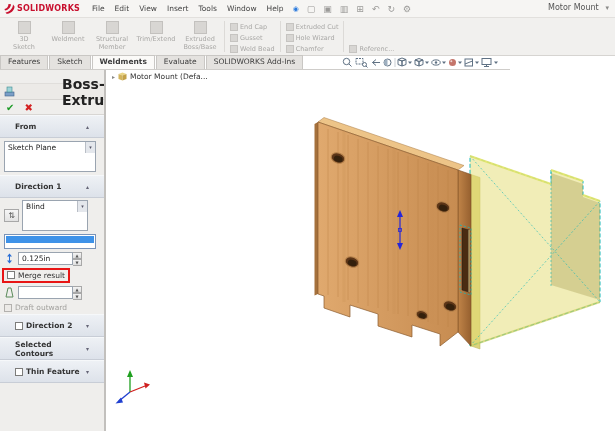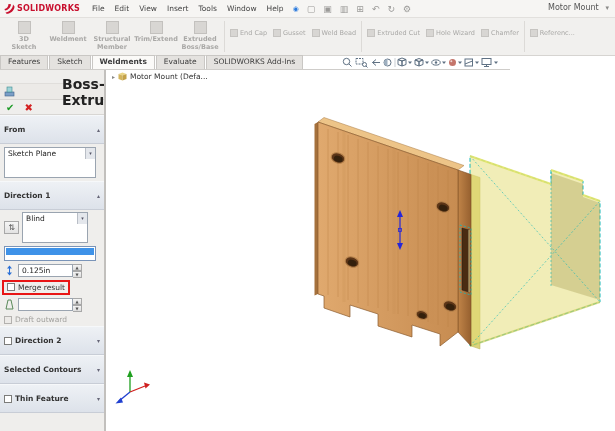--- a/index.html
+++ b/index.html
@@ -14,25 +14,25 @@
   .logo-text { color:#c8102e; font-weight:bold; font-size:8px; letter-spacing:.2px; }
   .menu { font-size:7.5px; color:#444; padding:0 4px; cursor:default; }
   .pin { color:#2a7ade; font-size:7px; margin:0 3px; }
   .tb-ico { color:#9b9a98; font-size:9px; padding:0 3px; }
   .doc-title { position:absolute; left:548px; top:3px; font-size:8px; color:#555; }
   .tb-chev { position:absolute; right:6px; top:4px; color:#8a8a88; font-size:7px; }
 
   
   .ribbon { position:absolute; left:0; top:18px; width:615px; height:38px; background:#f1f0ee;
             display:flex; align-items:stretch; padding:1px 2px; border-bottom:1px solid #d6d4d1; }
-  .lbtn { width:44px; display:flex; flex-direction:column; align-items:center; padding-top:2px;font-weight:bold; }
+  .lbtn { width:44px; display:flex; flex-direction:column; align-items:center; padding-top:2px; }
   .lico { width:13px; height:13px; background:#d8d6d3; border:1px solid #c3c1be; margin-bottom:1px; }
   .llab { font-size:6.5px; line-height:8px; color:#a9a8a6; text-align:center; white-space:nowrap; }
   .vsep { width:1px; background:#dcdad7; margin:2px 2px; }
-  .scol { display:flex; justify-content:space-between; padding-top:8px; }
+  .scol { display:flex; flex-direction:column; justify-content:flex-end; padding-top:2px; }
   .sbtn { display:flex; align-items:center; gap:2px; height:11px; padding:0 3px; }
   .sico { width:8px; height:8px; background:#d8d6d3; border:1px solid #c6c4c1; }
   .slab { font-size:6.5px; color:#a9a8a6; white-space:nowrap; }
 
   
   .tabrow { position:absolute; left:0; top:56px; width:510px; height:14px; background:#fff;
             border-bottom:1px solid #cfcdca; display:flex; align-items:flex-end; }
   .tabs { display:flex; height:14px; }
   .tab { font-size:7.5px; color:#3c3c3c; background:#e4e2df; border:1px solid #c9c7c4; border-bottom:none;
          padding:1px 7px 0 7px; margin-right:1px; height:14px; }
@@ -51,22 +51,22 @@
   .pm-spacer { height:14px; border-bottom:1px solid #e0dedb; }
   .pm-title { height:16px; display:flex; align-items:center; gap:3px; padding:0 4px; background:#eceae7;
               border-bottom:1px solid #d8d6d3; }
   .pm-title-text { font-size:14px; font-weight:bold; color:#222; flex:1;margin-left:44px; }
   .pm-help { width:10px; height:10px; border:1px solid #9a9a98; border-radius:50%; color:#77766f;
              font-size:7px; text-align:center; line-height:9px; }
   .pm-actions { height:15px; display:flex; align-items:center; gap:10px; padding:0 6px; background:#efeeec;
                 border-bottom:1px solid #d8d6d3; }
   .ok { color:#1d9b27; font-size:10px; font-weight:bold; }
   .cancel { color:#d42222; font-size:10px; font-weight:bold; }
-  .sec-h { height:29px; background:linear-gradient(#eef1f5,#dde2ea); border-top:1px solid #f6f8fa;
-           border-bottom:1px solid #c8cdd6; display:flex; align-items:center; padding:0 4px; gap:3px; }
+  .sec-h { height:23px; background:linear-gradient(#eef1f5,#dde2ea); border-top:1px solid #f6f8fa;
+           border-bottom:1px solid #c8cdd6; display:flex; align-items:center; padding:0 15px; gap:3px; }
   .sec-h .lab { font-size:7.5px; font-weight:bold; color:#333; flex:1; }
   .chev { color:#667; font-size:6px; }
   .sec-b { padding:3px 4px; }
   .combo { position:relative; background:#fff; border:1px solid #9aa4b0; height:31px; font-size:7.5px;
            color:#222; padding:1px 12px 0 3px; white-space:nowrap; overflow:hidden; }
   .combo .arr { position:absolute; right:0; top:0; width:10px; height:11px; background:#e4e7ec;
                 border-left:1px solid #b9bec6; color:#556; font-size:5px; text-align:center; line-height:11px; }
   .row { display:flex; align-items:center; gap:3px; padding:2px 4px; }
   .mini-btn { width:15px; height:13px; background:linear-gradient(#f6f6f6,#e2e2e2); border:1px solid #a8a8a8;
               color:#555; font-size:8px; line-height:11px; text-align:center; flex:none; }

